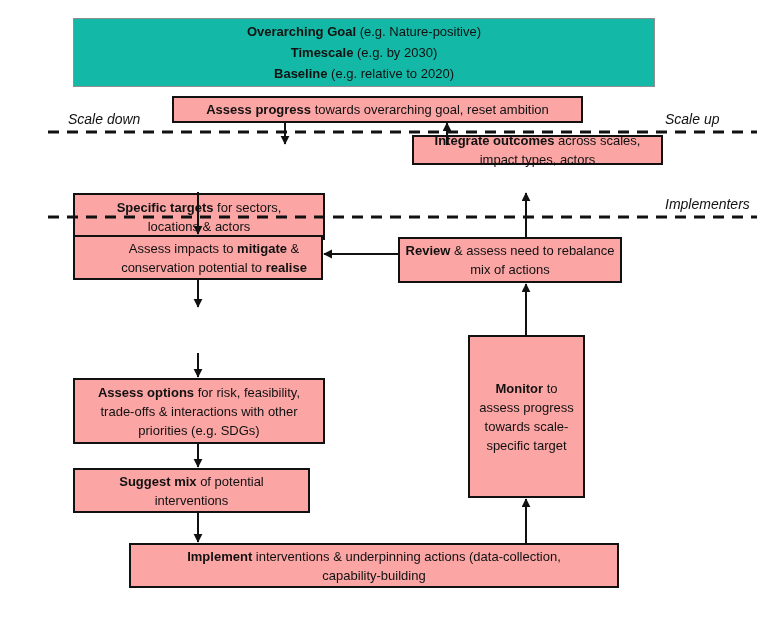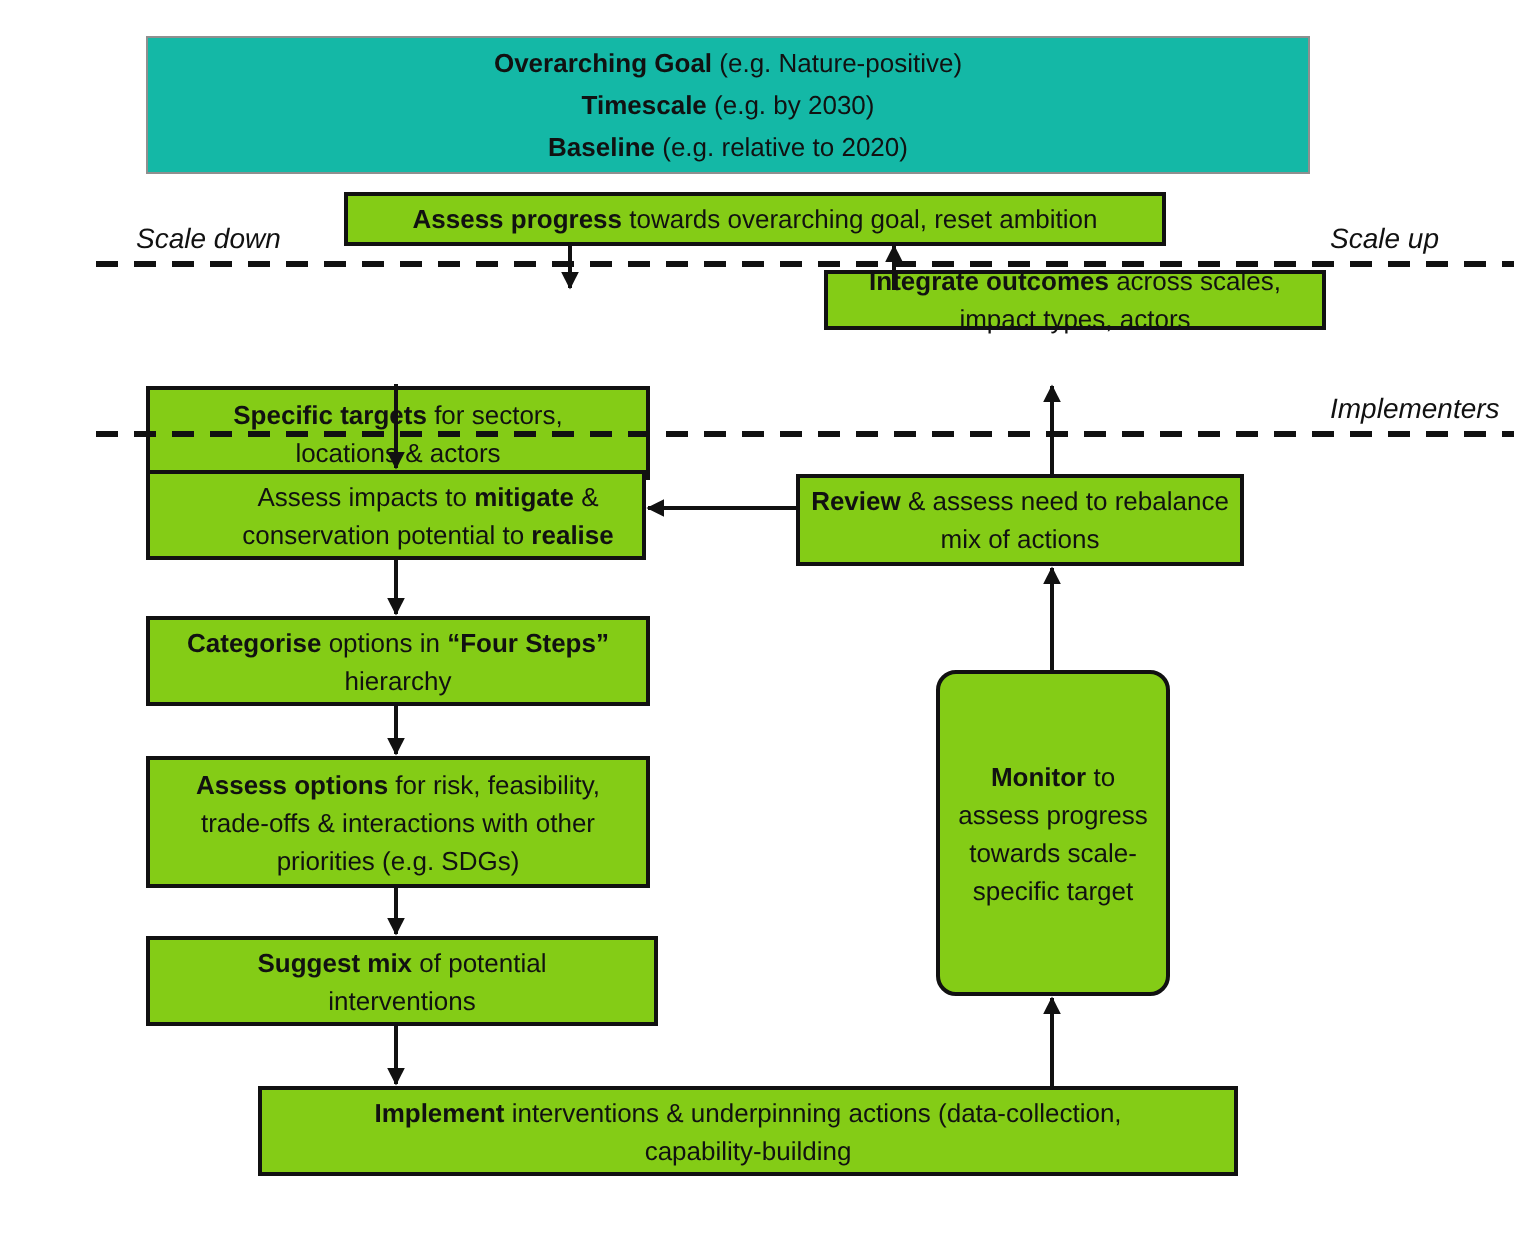--- a/index.html
+++ b/index.html
@@ -10,21 +10,21 @@
     font-family:"Liberation Sans", sans-serif;
     color:#111111;
     overflow:hidden;
   }
   .overlay{
     position:absolute;left:0;top:0;width:768px;height:630px;
     pointer-events:none;z-index:3;
   }
   .box{
     position:absolute;box-sizing:border-box;
-    background:#84cc16;border:2px solid #111111;
+    background:#fca5a5;border:2px solid #111111;
     display:flex;flex-direction:column;align-items:center;justify-content:center;
     text-align:center;font-size:13px;line-height:19px;
     padding:1px 4px;z-index:2;
   }
   .box .tline{white-space:nowrap;}
   .b{font-weight:700;}
   .goal{
     background:#14b8a6;border:1.5px solid #8f8f8f;
     line-height:21px;
   }
@@ -82,39 +82,35 @@
     </div>
   <div class="box" style="left:412px;top:135px;width:251px;height:30px;">
       <div class="tline"><span class="b">Integrate outcomes</span><span> across scales,</span></div>
       <div class="tline"><span>impact types, actors</span></div>
     </div>
 
   <div class="box" style="left:73px;top:235px;width:250px;height:45px;padding-left:36px;">
       <div class="tline"><span>Assess impacts to </span><span class="b">mitigate</span><span> &amp;</span></div>
       <div class="tline"><span>conservation potential to </span><span class="b">realise</span></div>
     </div>
-  <div class="box" style="left:73px;top:308px;width:252px;height:45px;">
-      <div class="tline"><span class="b">Categorise</span><span> options in </span><span class="b">“Four Steps”</span></div>
-      <div class="tline"><span>hierarchy</span></div>
-    </div>
   <div class="box" style="left:73px;top:378px;width:252px;height:66px;">
       <div class="tline"><span class="b">Assess options</span><span> for risk, feasibility,</span></div>
       <div class="tline"><span>trade-offs &amp; interactions with other</span></div>
       <div class="tline"><span>priorities (e.g. SDGs)</span></div>
     </div>
-  <div class="box" style="left:73px;top:468px;width:256px;height:45px;">
+  <div class="box" style="left:73px;top:468px;width:237px;height:45px;">
       <div class="tline"><span class="b">Suggest mix</span><span> of potential</span></div>
       <div class="tline"><span>interventions</span></div>
     </div>
 
   <div class="box" style="left:398px;top:237px;width:224px;height:46px;">
       <div class="tline"><span class="b">Review</span><span> &amp; assess need to rebalance</span></div>
       <div class="tline"><span>mix of actions</span></div>
     </div>
-  <div class="box" style="left:468px;top:335px;width:117px;height:163px;border-radius:10px;">
+  <div class="box" style="left:468px;top:335px;width:117px;height:163px;">
       <div class="tline"><span class="b">Monitor</span><span> to</span></div>
       <div class="tline"><span>assess progress</span></div>
       <div class="tline"><span>towards scale-</span></div>
       <div class="tline"><span>specific target</span></div>
     </div>
 
   <div class="box" style="left:129px;top:543px;width:490px;height:45px;">
       <div class="tline"><span class="b">Implement</span><span> interventions &amp; underpinning actions (data-collection,</span></div>
       <div class="tline"><span>capability-building</span></div>
     </div>

